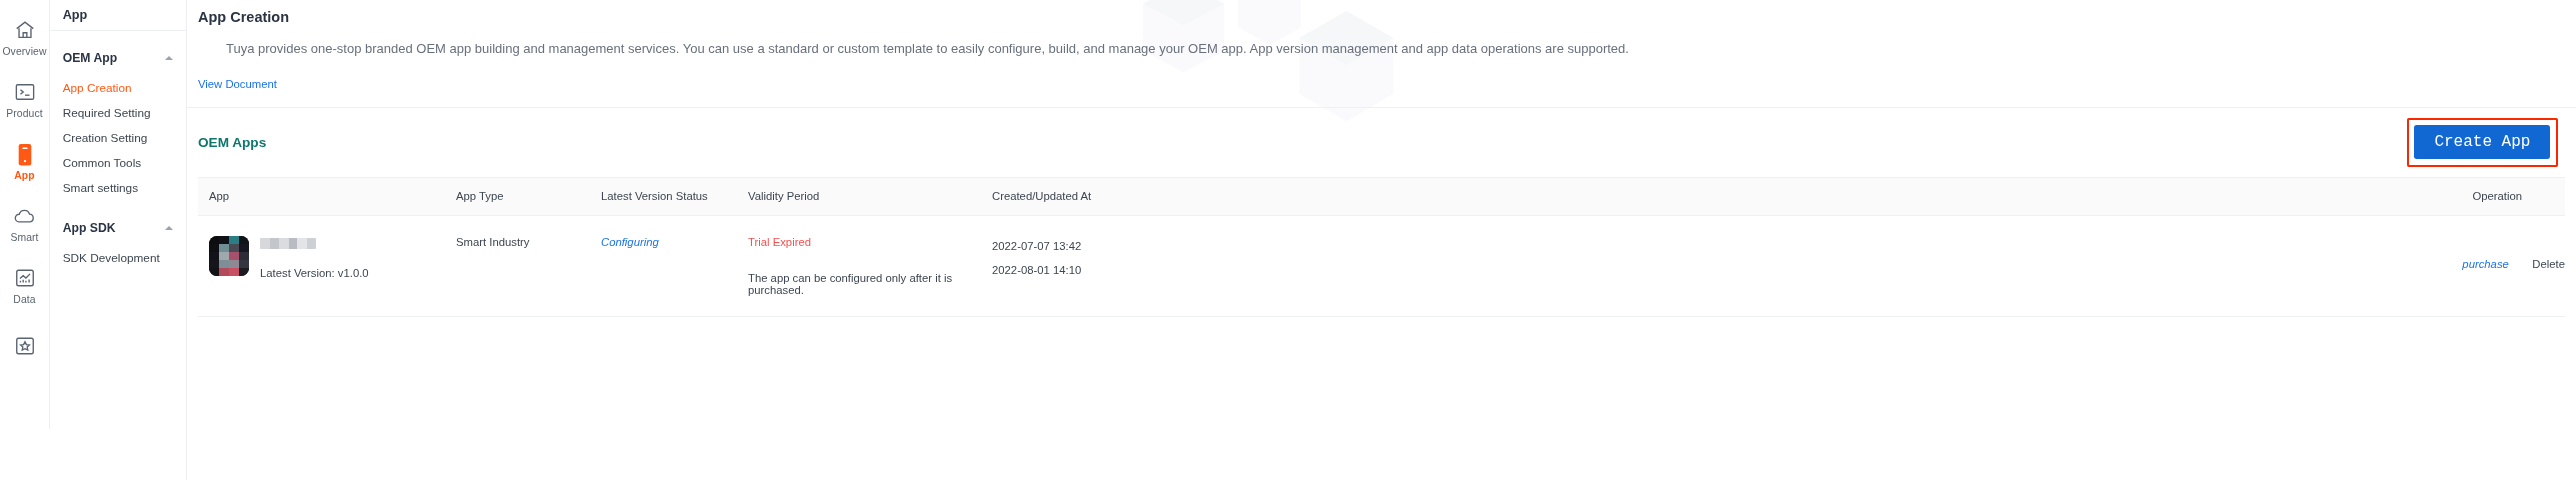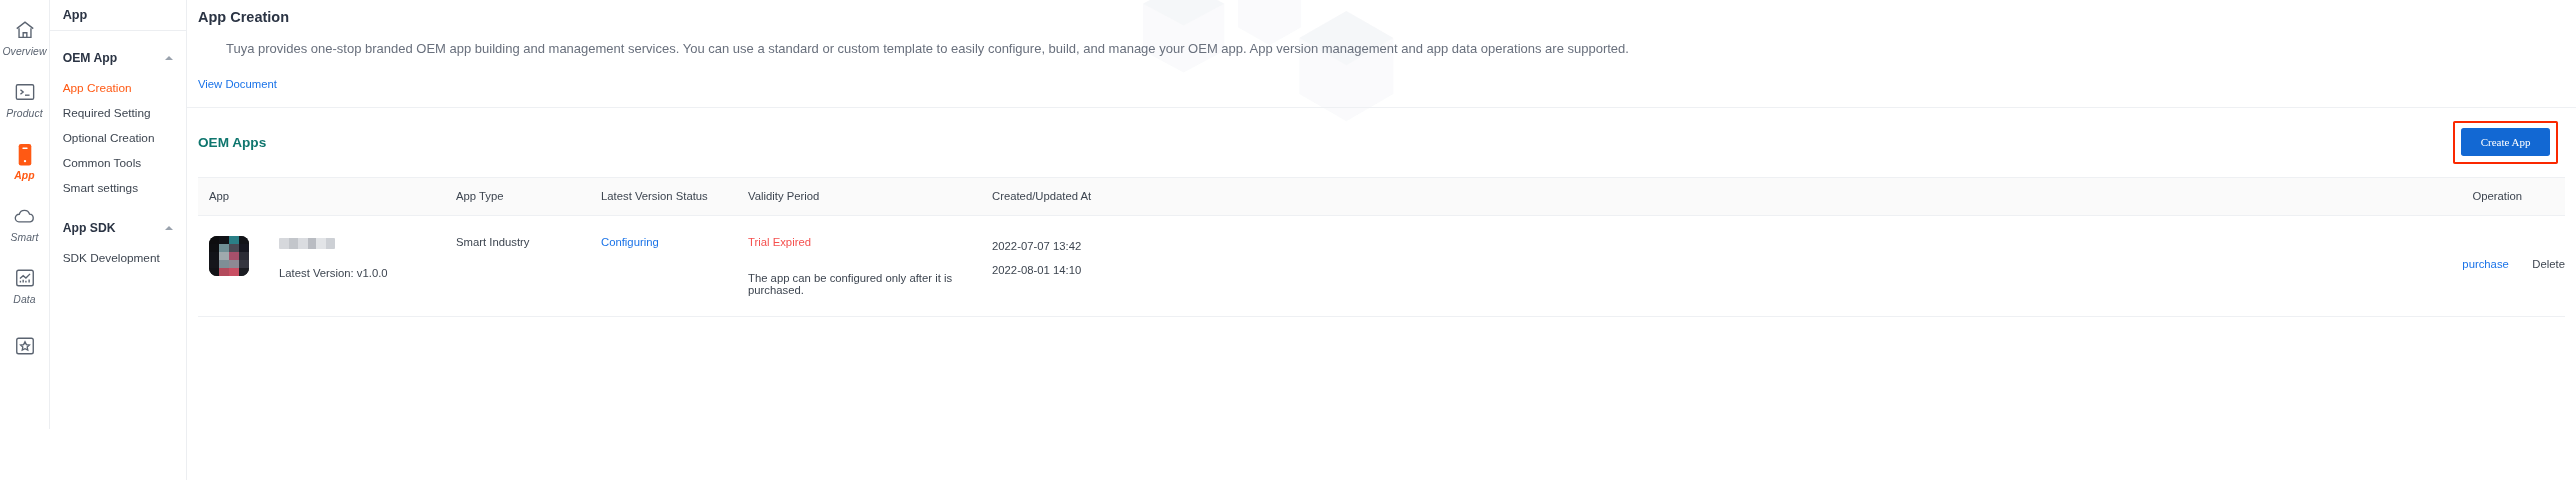--- a/index.html
+++ b/index.html
@@ -22,21 +22,20 @@
   .icon-rail {
     width: 50px;
     flex: 0 0 50px;
     height: 429px;
     background: #ffffff;
     border-right: 0.9px solid #eceef1;
     display: flex;
     flex-direction: column;
     align-items: center;
     padding-top: 7.2px;
-    font-style: italic;
   }
   .rail-item {
     width: 50px;
     height: 62px;
     display: flex;
     flex-direction: column;
     align-items: center;
     justify-content: center;
     gap: 3.6px;
     cursor: pointer;
@@ -177,22 +176,22 @@
     border: 2.7px solid #fa2800;
     border-radius: 1.8px;
     background: #ffffff;
     margin-right: 7.2px;
   }
   .btn-primary {
     background: #1268d3;
     color: #ffffff;
     border: none;
     border-radius: 2.7px;
-    font-size: 11px;
-    font-family: Liberation Serif, serif;
+    font-size: 16px;
+    font-family: Liberation Mono, monospace;
     padding: 8.1px 20px;
     cursor: pointer;
     white-space: nowrap;
   }
 
   
   .tbl { width: 100%; border-collapse: collapse; table-layout: fixed; }
   .tbl thead th {
     background: #fafafa;
     text-align: left;
@@ -207,21 +206,21 @@
   .tbl thead th.op { text-align: right; padding-right: 43px; }
   .tbl tbody td {
     padding: 20px 0 20px 0;
     font-size: 11.3px;
     color: #3d4550;
     vertical-align: top;
     border-bottom: 0.9px solid #eef0f3;
   }
   .tbl tbody td:first-child { padding-left: 11px; }
 
-  .app-cell { display: flex; align-items: flex-start; gap: 30px; }
+  .app-cell { display: flex; align-items: flex-start; gap: 11px; }
   .app-thumb {
     width: 40px; height: 40px;
     border-radius: 8.1px;
     flex: 0 0 40px;
     overflow: hidden;
     background: #111;
     position: relative;
   }
   .thumb-mosaic {
     position: absolute; inset: 0;
@@ -231,21 +230,21 @@
   }
   .app-meta { padding-top: 1.8px; }
   .name-redact {
     width: 56px; height: 11px;
     border-radius: 0.9px;
     background: linear-gradient(90deg,#d6d8dc 0 18%, #c3c6cb 18% 34%, #dadce0 34% 52%, #b9bcc2 52% 66%, #e2e4e7 66% 84%, #cdd0d5 84% 100%);
     margin-bottom: 18px;
   }
   .version-line { font-size: 11.3px; color: #3d4550; }
 
-  .link-blue { color: #1a73e8; cursor: pointer; }
+  .link-blue { color: #1a73e8; cursor: pointer; font-style: italic; }
   .status-danger { color: #f5504e; }
   .note { color: #3d4550; margin-top: 24px; }
   .date-line { line-height: 20px; }
   .date-line + .date-line { margin-top: 3.6px; }
 
   .op-cell { text-align: center; padding-right: 38px; }
   .op-inner {
     display: flex;
     justify-content: flex-end;
     gap: 23.5px;
@@ -332,21 +331,21 @@
         <span>OEM App</span>
         <span class="caret"></span>
       </div>
       <div class="nav-link active">
         <span>App Creation</span>
       </div>
       <div class="nav-link">
         <span>Required Setting</span>
       </div>
       <div class="nav-link">
-        <span>Optional Creation</span>
+        <span>Creation Setting</span>
       </div>
       <div class="nav-link">
         <span>Common Tools</span>
       </div>
       <div class="nav-link">
         <span>Smart settings</span>
       </div>
 
       <div class="group-spacer"></div>
 

